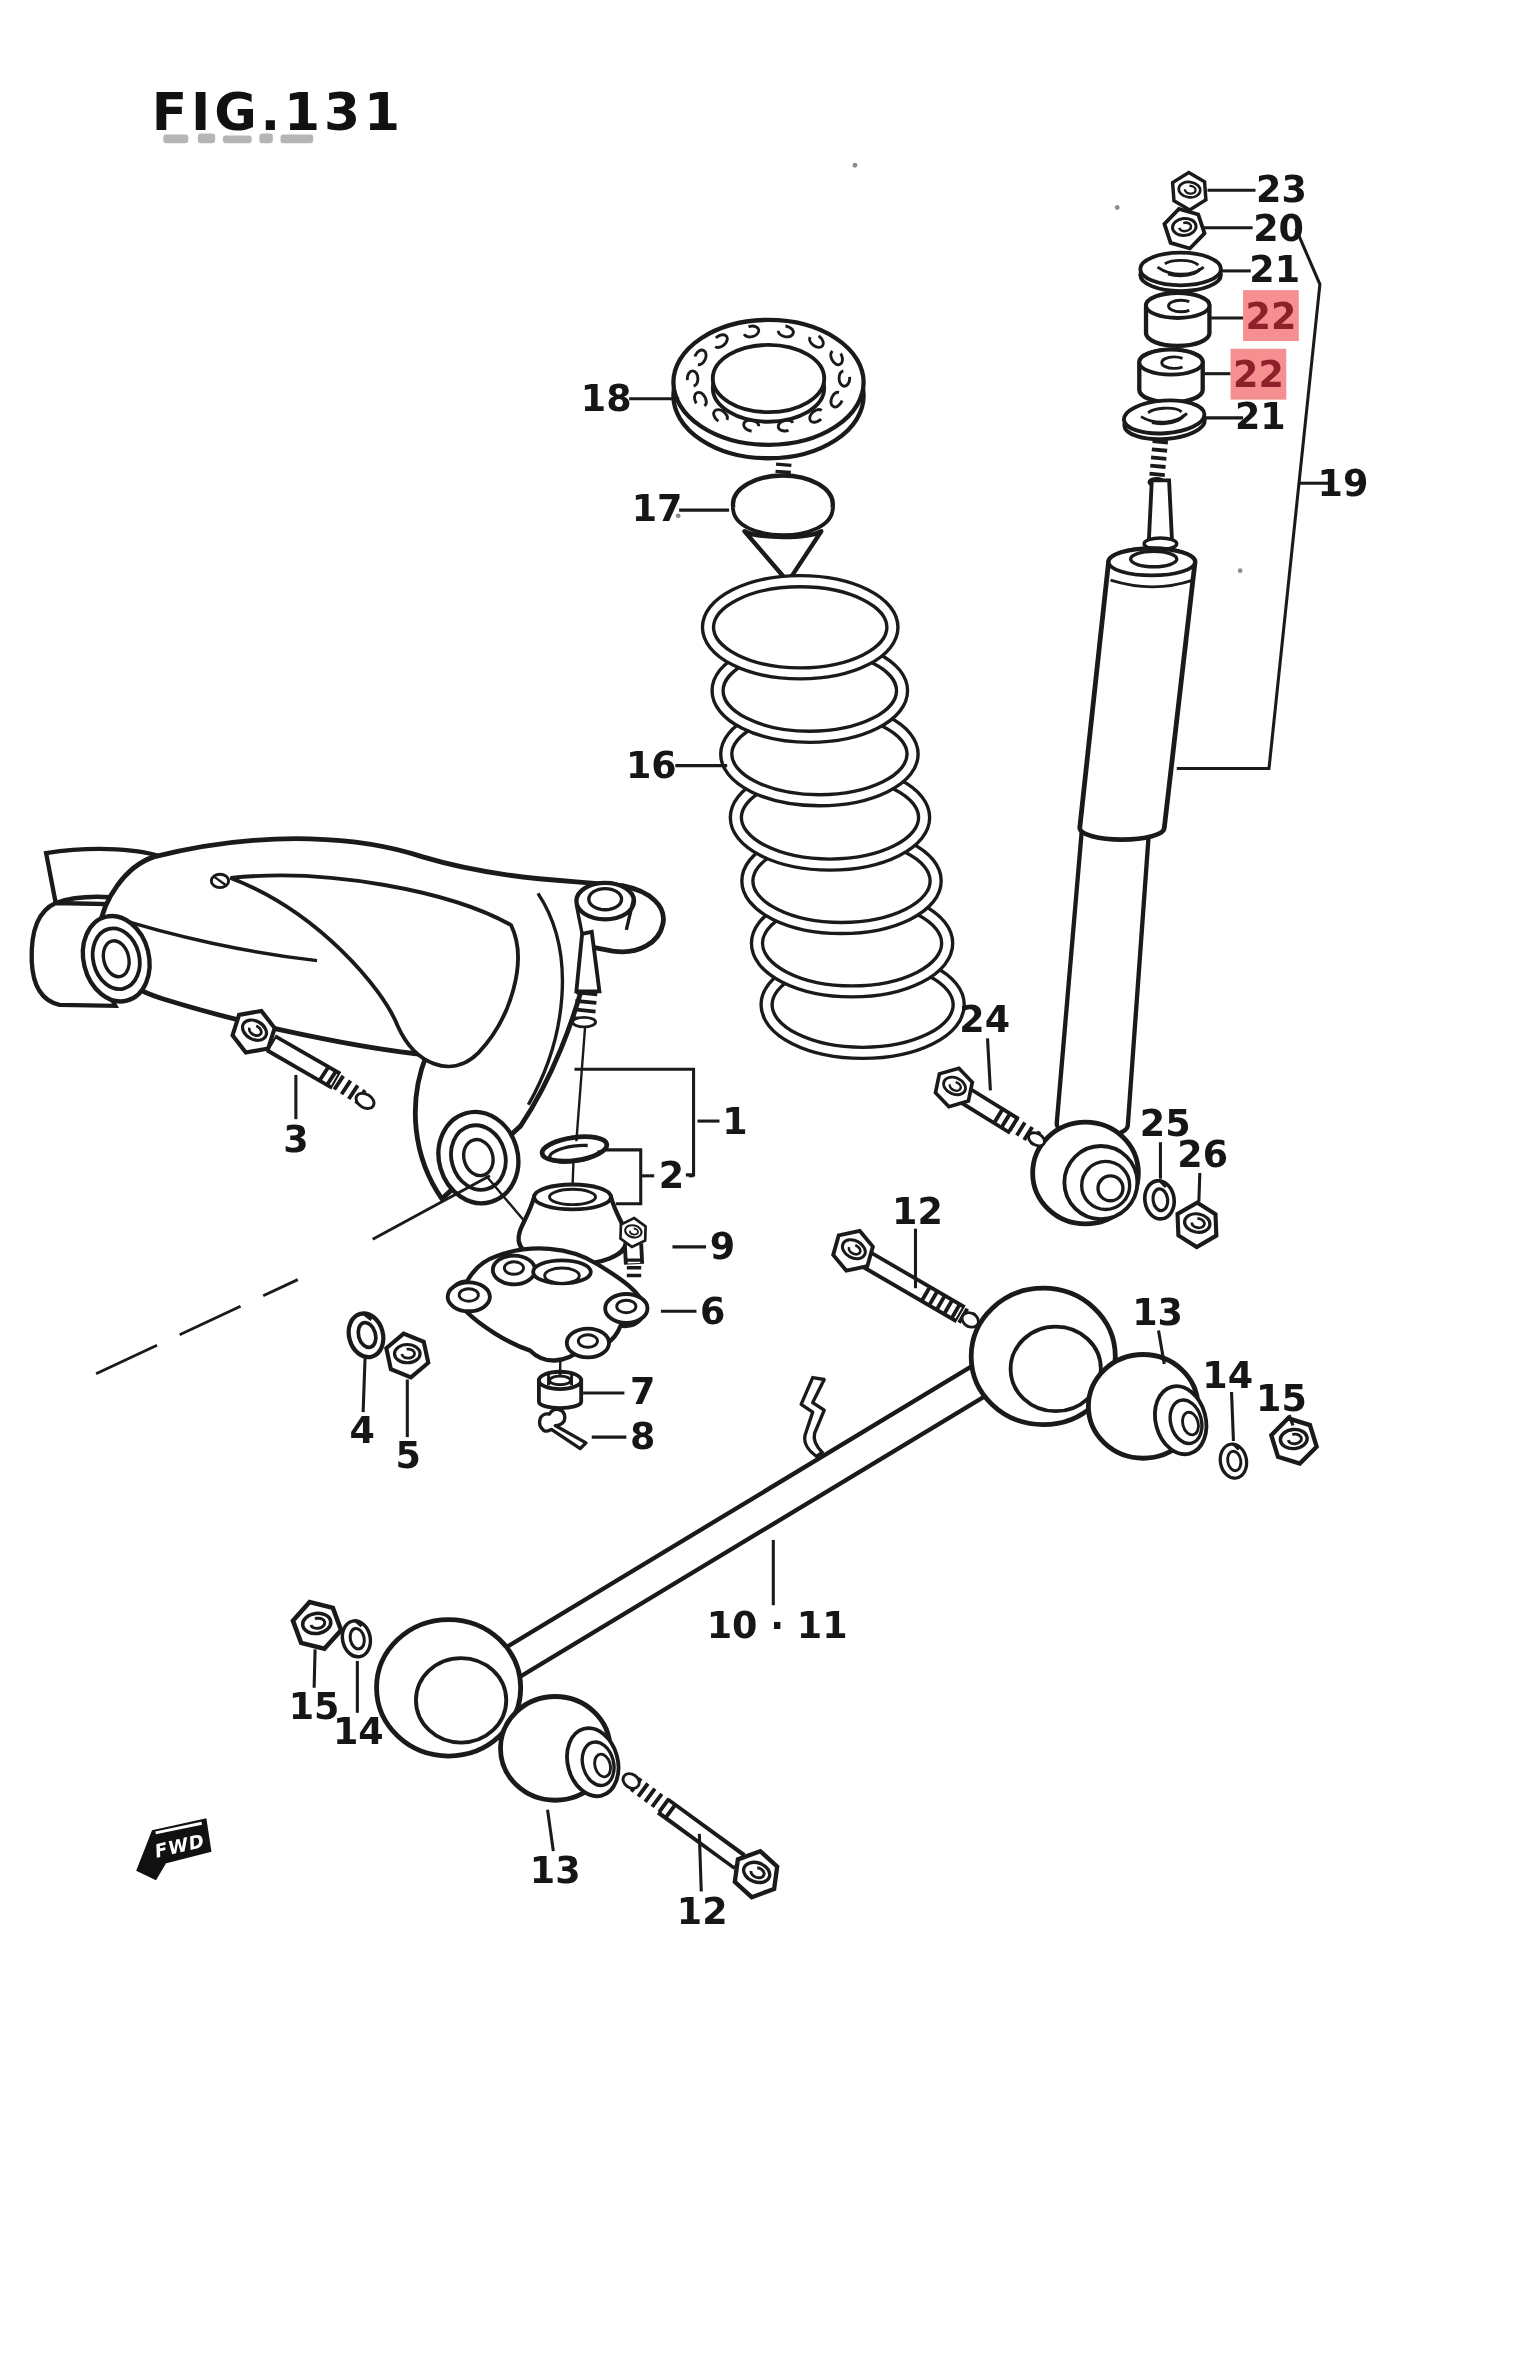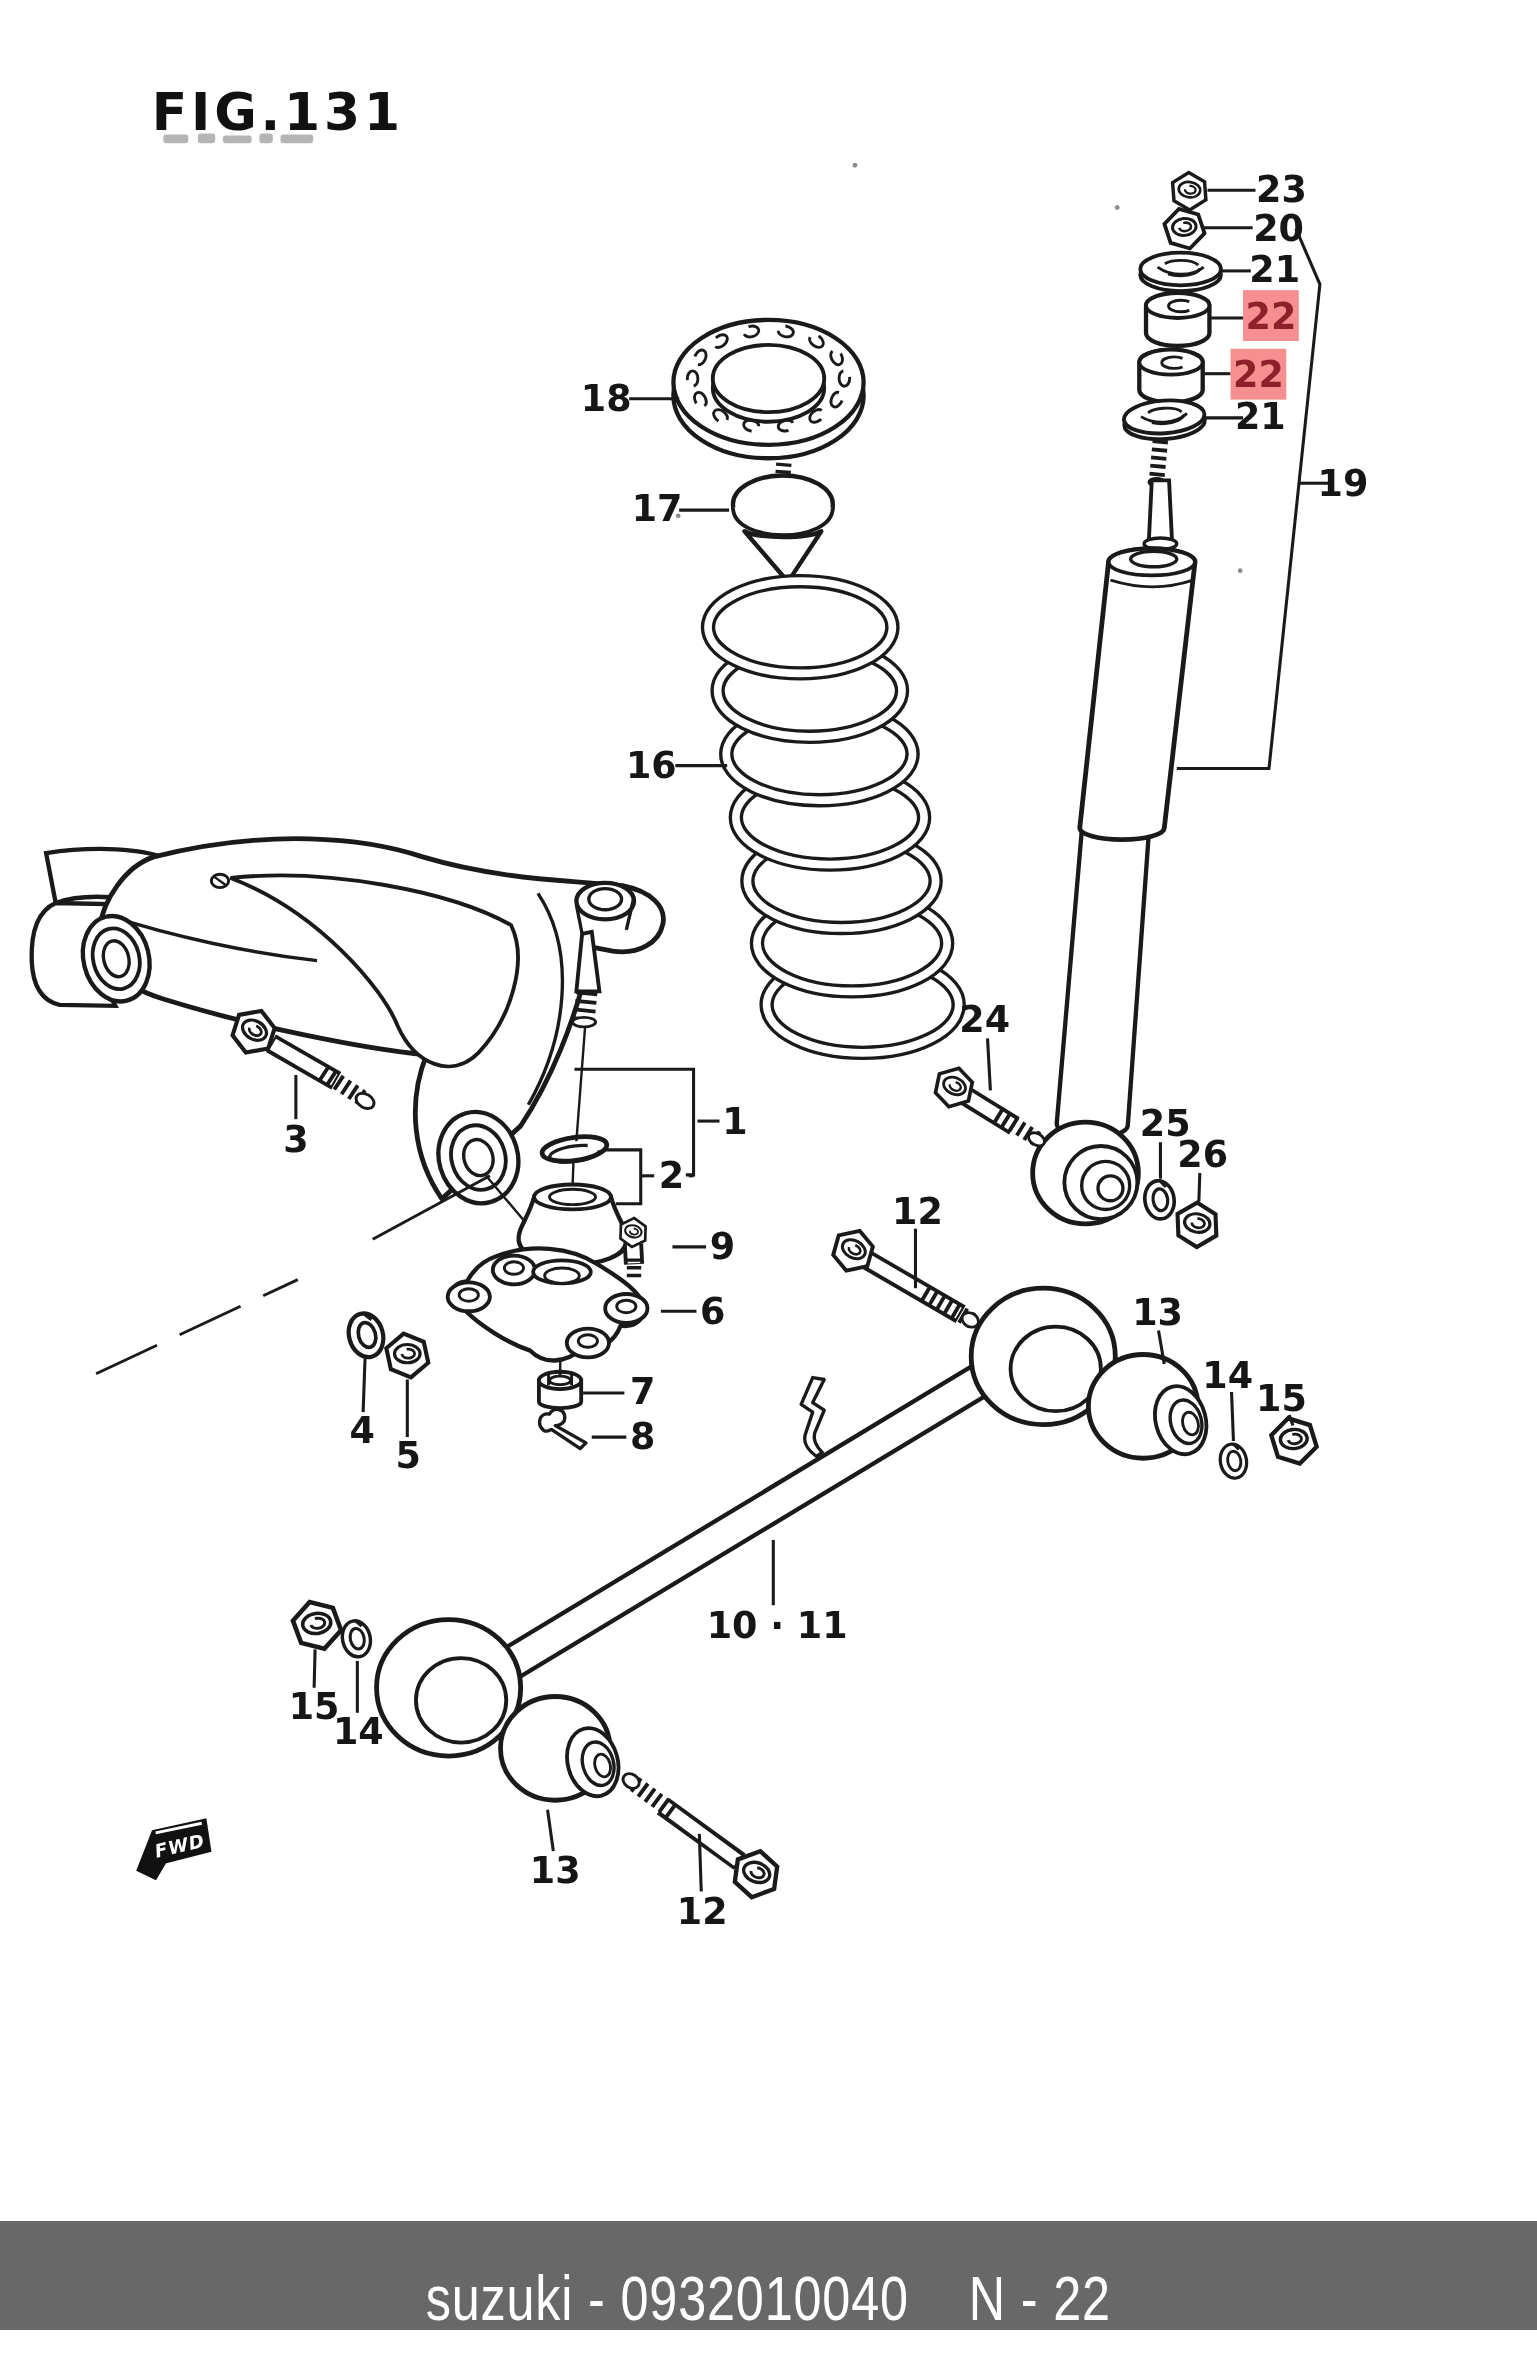--- a/index.html
+++ b/index.html
@@ -6,21 +6,21 @@
     --paper:#ffffff;
     --line:#1a1a1a;
     --hl-bg:#f69090;
     --hl-text:#8d2029;
     --footer-bg:#686868;
     --footer-text:#ffffff;
   }
   html,body{margin:0;padding:0;background:#fff;}
   .page{
     position:relative;width:1537px;height:2330px;background:var(--paper);
-    font-family:"DejaVu Sans","Liberation Sans",sans-serif;overflow:hidden;
+    font-family:"DejaVu Sans","Liberation Sans",sans-serif;overflow:hidden;border-radius:24px;
   }
   .art{position:absolute;left:0;top:0;}
   .footer-bar{
     position:absolute;left:0;top:2221px;width:1537px;height:154px;
     background:var(--footer-bg);display:flex;align-items:center;justify-content:center;
   }
   .footer-text{
     color:var(--footer-text);
     font-family:"Liberation Sans","DejaVu Sans",sans-serif;
     font-size:63px;font-weight:400;letter-spacing:1px;
@@ -467,21 +467,15 @@
           <polyline points="570,1884 576,1927" fill="none" stroke="#1a1a1a" stroke-width="3.2"></polyline>
           <text x="578" y="1947" text-anchor="middle" dominant-baseline="central" font-size="38" font-weight="700" fill="#161616">13</text>
         </g>
         <g>
           <polyline points="728,1909 730,1969" fill="none" stroke="#1a1a1a" stroke-width="3.2"></polyline>
           <text x="731" y="1990" text-anchor="middle" dominant-baseline="central" font-size="38" font-weight="700" fill="#161616">12</text>
         </g>
       </g>
 </svg>
 
-<div class="footer-bar">
-  <div class="footer-text">
-    <span>suzuki - 0932010040</span>
-    <span>N - 22</span>
-  </div>
+
 </div>
 
-</div>
-
 
 </body></html>

